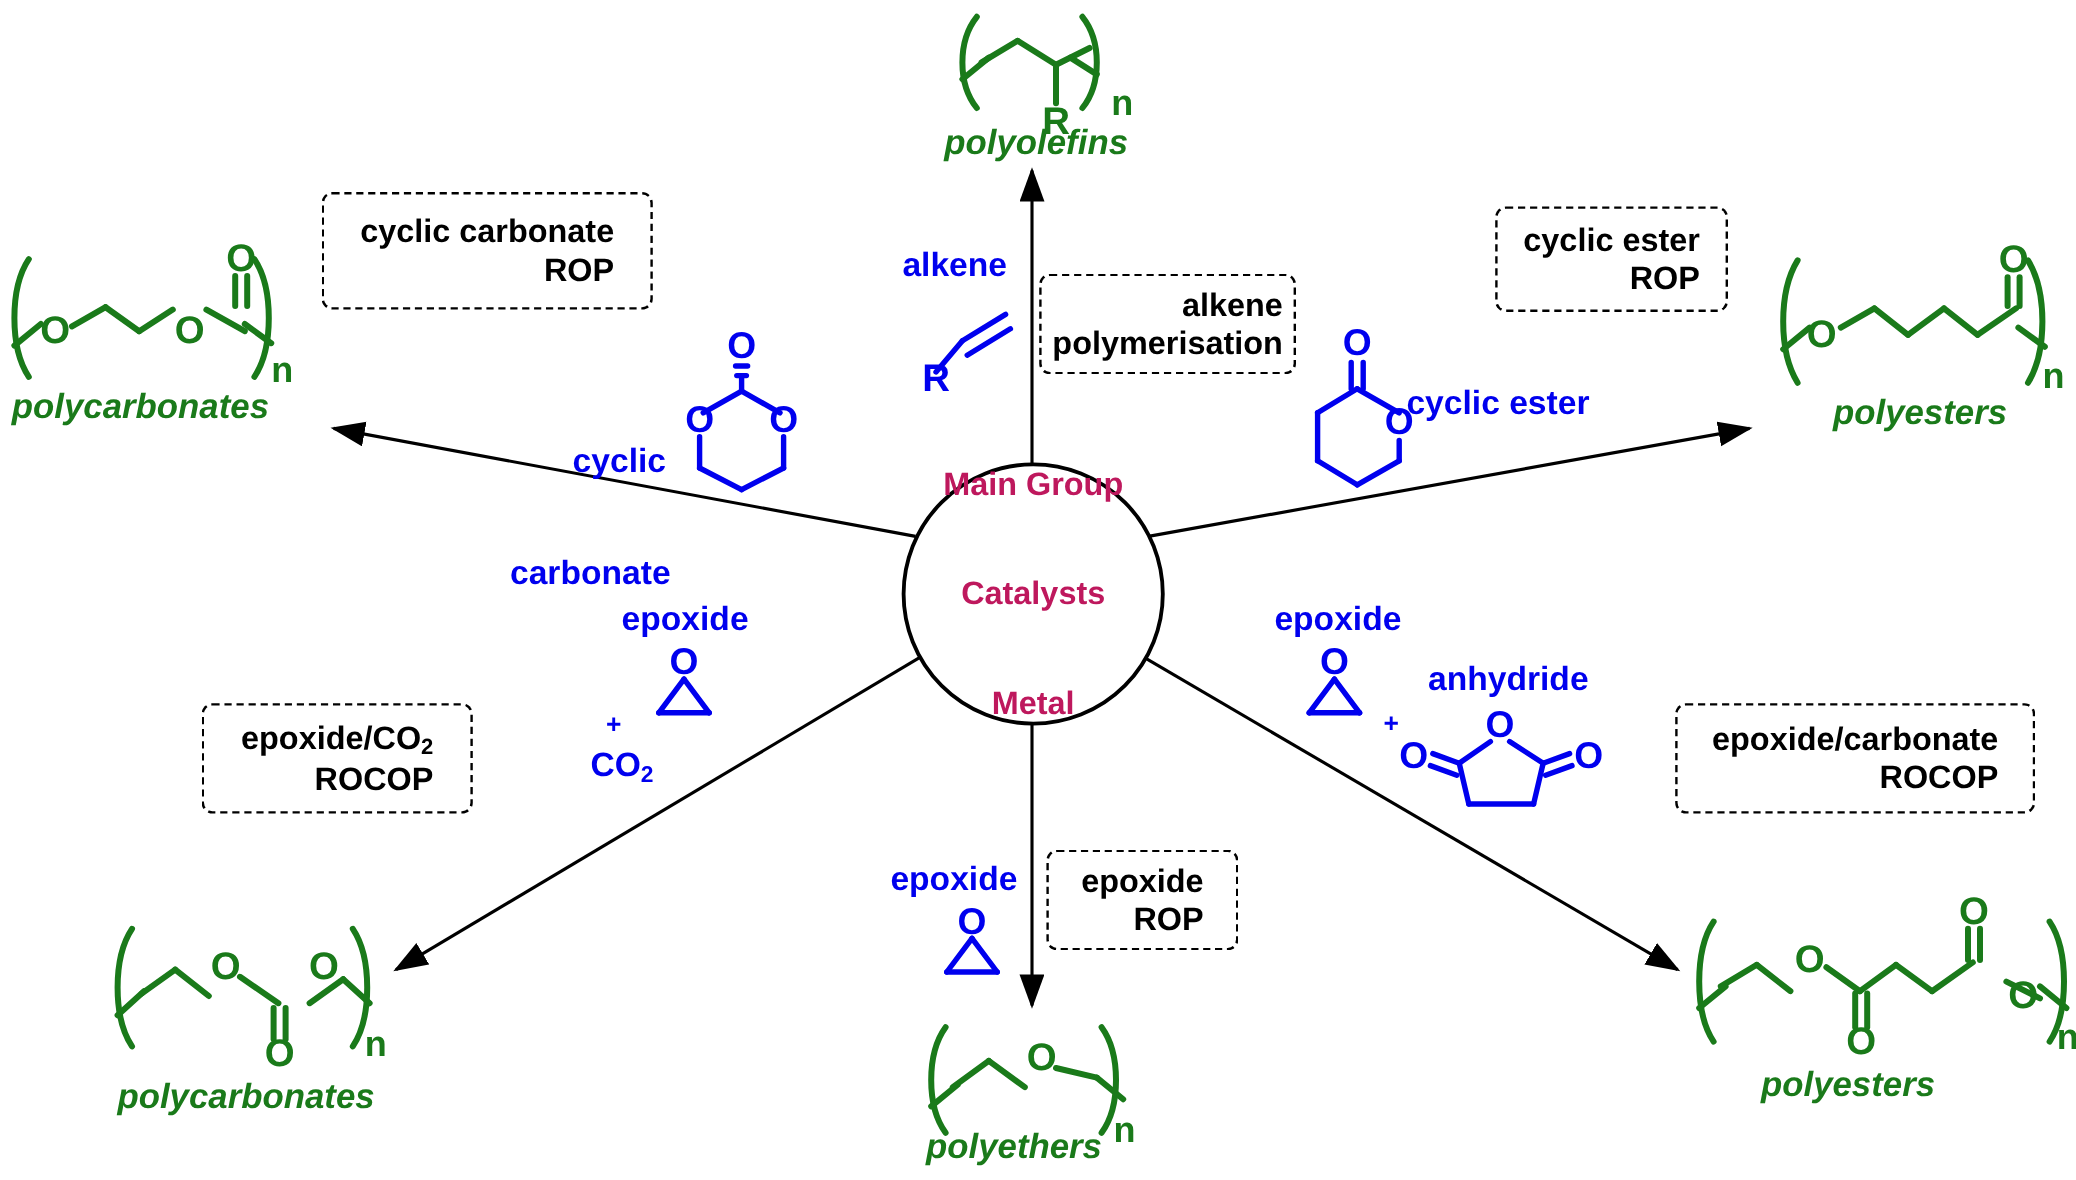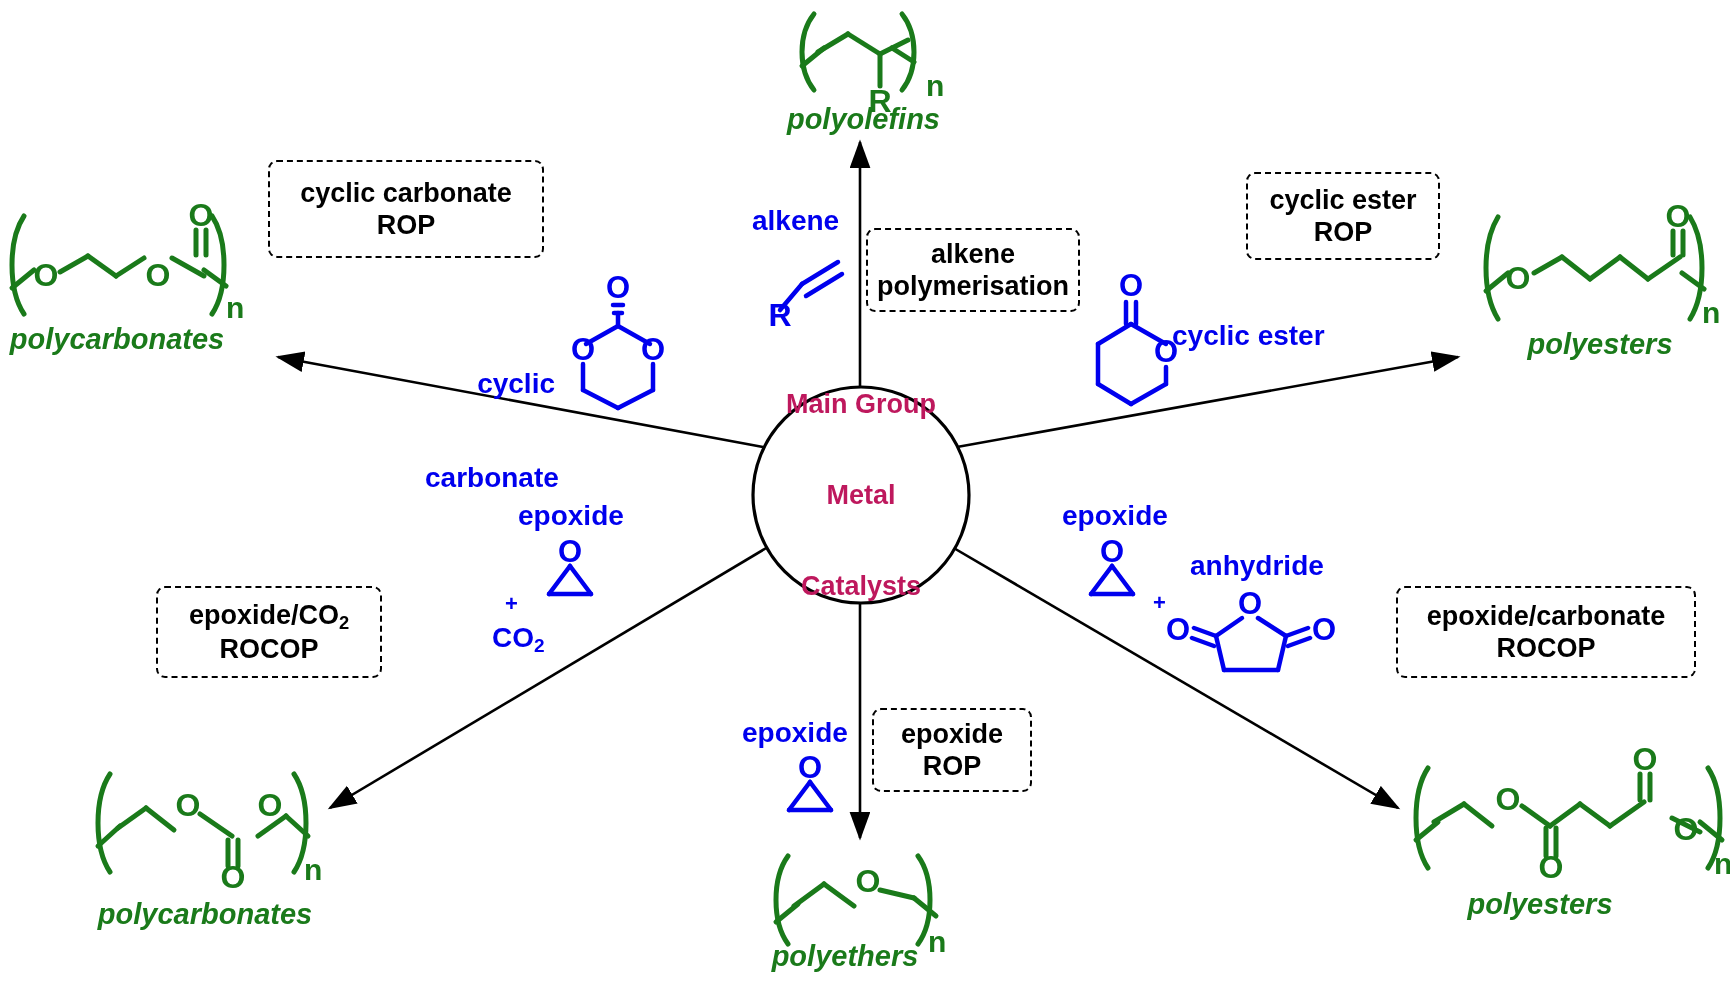--- a/index.html
+++ b/index.html
@@ -5,21 +5,21 @@
   html,body{margin:0;padding:0;background:#ffffff;}
   body{width:1730px;height:983px;position:relative;overflow:hidden;
        font-family:"Liberation Sans",sans-serif;}
   #canvas{position:absolute;left:0;top:0;width:1730px;height:983px;}
   .lbl{position:absolute;font-weight:bold;line-height:1.12;white-space:pre;}
   .lbl-green{color:#1a7a1a;font-style:italic;font-size:29px;}
   .lbl-blue{color:#0000ee;font-size:28px;}
   .lbl-red{color:#be185d;font-size:27px;text-align:center;}
   .dbox{position:absolute;border:2.5px dashed #000;border-radius:9px;
         display:flex;align-items:center;justify-content:center;
-        text-align:center;color:#000;font-weight:bold;font-size:27px;
+        text-align:right;color:#000;font-weight:bold;font-size:27px;
         line-height:1.2;background:transparent;}
   .dbox span{display:block;}
   sub{font-size:0.68em;vertical-align:-0.25em;}
   svg{position:absolute;overflow:visible;}
   .arrows{position:absolute;left:0;top:0;}
 </style>
 </head>
 <body>
 
 <div id="canvas">
@@ -42,22 +42,22 @@
     <line x1="768" y1="547" x2="330" y2="808" stroke="#000" stroke-width="2.6" marker-end="url(#ah)"></line>
 
     <line x1="952" y1="547" x2="1398" y2="808" stroke="#000" stroke-width="2.6" marker-end="url(#ah)"></line>
   </svg>
 
   <svg style="left:748px;top:382px;" width="226" height="226">
     <circle cx="113" cy="113" r="108" fill="#fff" stroke="#000" stroke-width="3.2"></circle>
   </svg>
   <div class="lbl lbl-red" style="left:748px;top:495px;width:226px;transform:translateY(-50%);">
     <div>Main Group</div>
+    <div>Catalysts</div>
     <div>Metal</div>
-    <div>Catalysts</div>
   </div>
 
   <svg style="left:780px;top:8px;" width="160" height="95">
     <g stroke="#1a7a1a" stroke-width="5" fill="none" stroke-linecap="round">
       <path d="M34,6 C18,26 18,62 34,82"></path>
       <path d="M122,6 C138,26 138,62 122,82"></path>
       <line x1="22" y1="58" x2="44" y2="40"></line>
       <line x1="112" y1="40" x2="134" y2="54"></line>
       <line x1="38" y1="44" x2="68" y2="26"></line>
       <line x1="68" y1="26" x2="100" y2="46"></line>
@@ -171,21 +171,21 @@
       <line x1="172" y1="74" x2="204" y2="52"></line>
       <line x1="197" y1="50" x2="197" y2="26"></line>
       <line x1="207" y1="50" x2="207" y2="26"></line>
     </g>
     <text x="42" y="84" fill="#1a7a1a" font-size="32" font-weight="bold" font-family="Liberation Sans, sans-serif" text-anchor="middle">O</text>
     <text x="202" y="22" fill="#1a7a1a" font-size="32" font-weight="bold" font-family="Liberation Sans, sans-serif" text-anchor="middle">O</text>
     <text x="226" y="118" fill="#1a7a1a" font-size="30" font-weight="bold" font-family="Liberation Sans, sans-serif">n</text>
   </svg>
   <div class="lbl lbl-green" style="left:1480px;top:328px;width:240px;text-align:center;">polyesters</div>
 
-  <div class="dbox" style="left:156px;top:586px;width:222px;height:88px;">
+  <div class="dbox" style="left:168px;top:586px;width:222px;height:88px;">
     <div>
       <span>epoxide/CO<sub>2</sub></span>
       <span>ROCOP</span>
     </div>
   </div>
 
   <div class="lbl lbl-blue" style="left:518px;top:500px;">epoxide</div>
   <svg style="left:528px;top:536px;" width="90" height="72">
     <g stroke="#0000ee" stroke-width="4.5" fill="none" stroke-linecap="round">
       <line x1="21" y1="58" x2="63" y2="58"></line>

